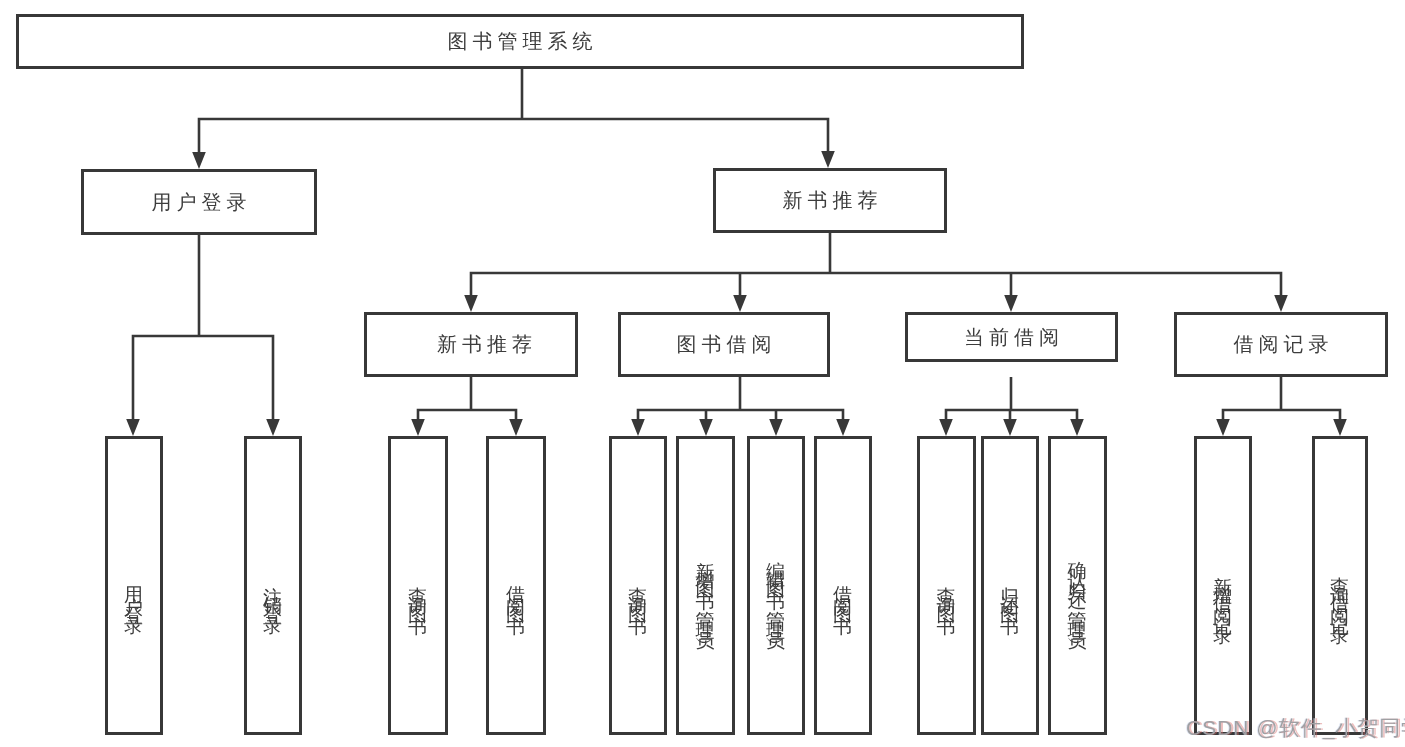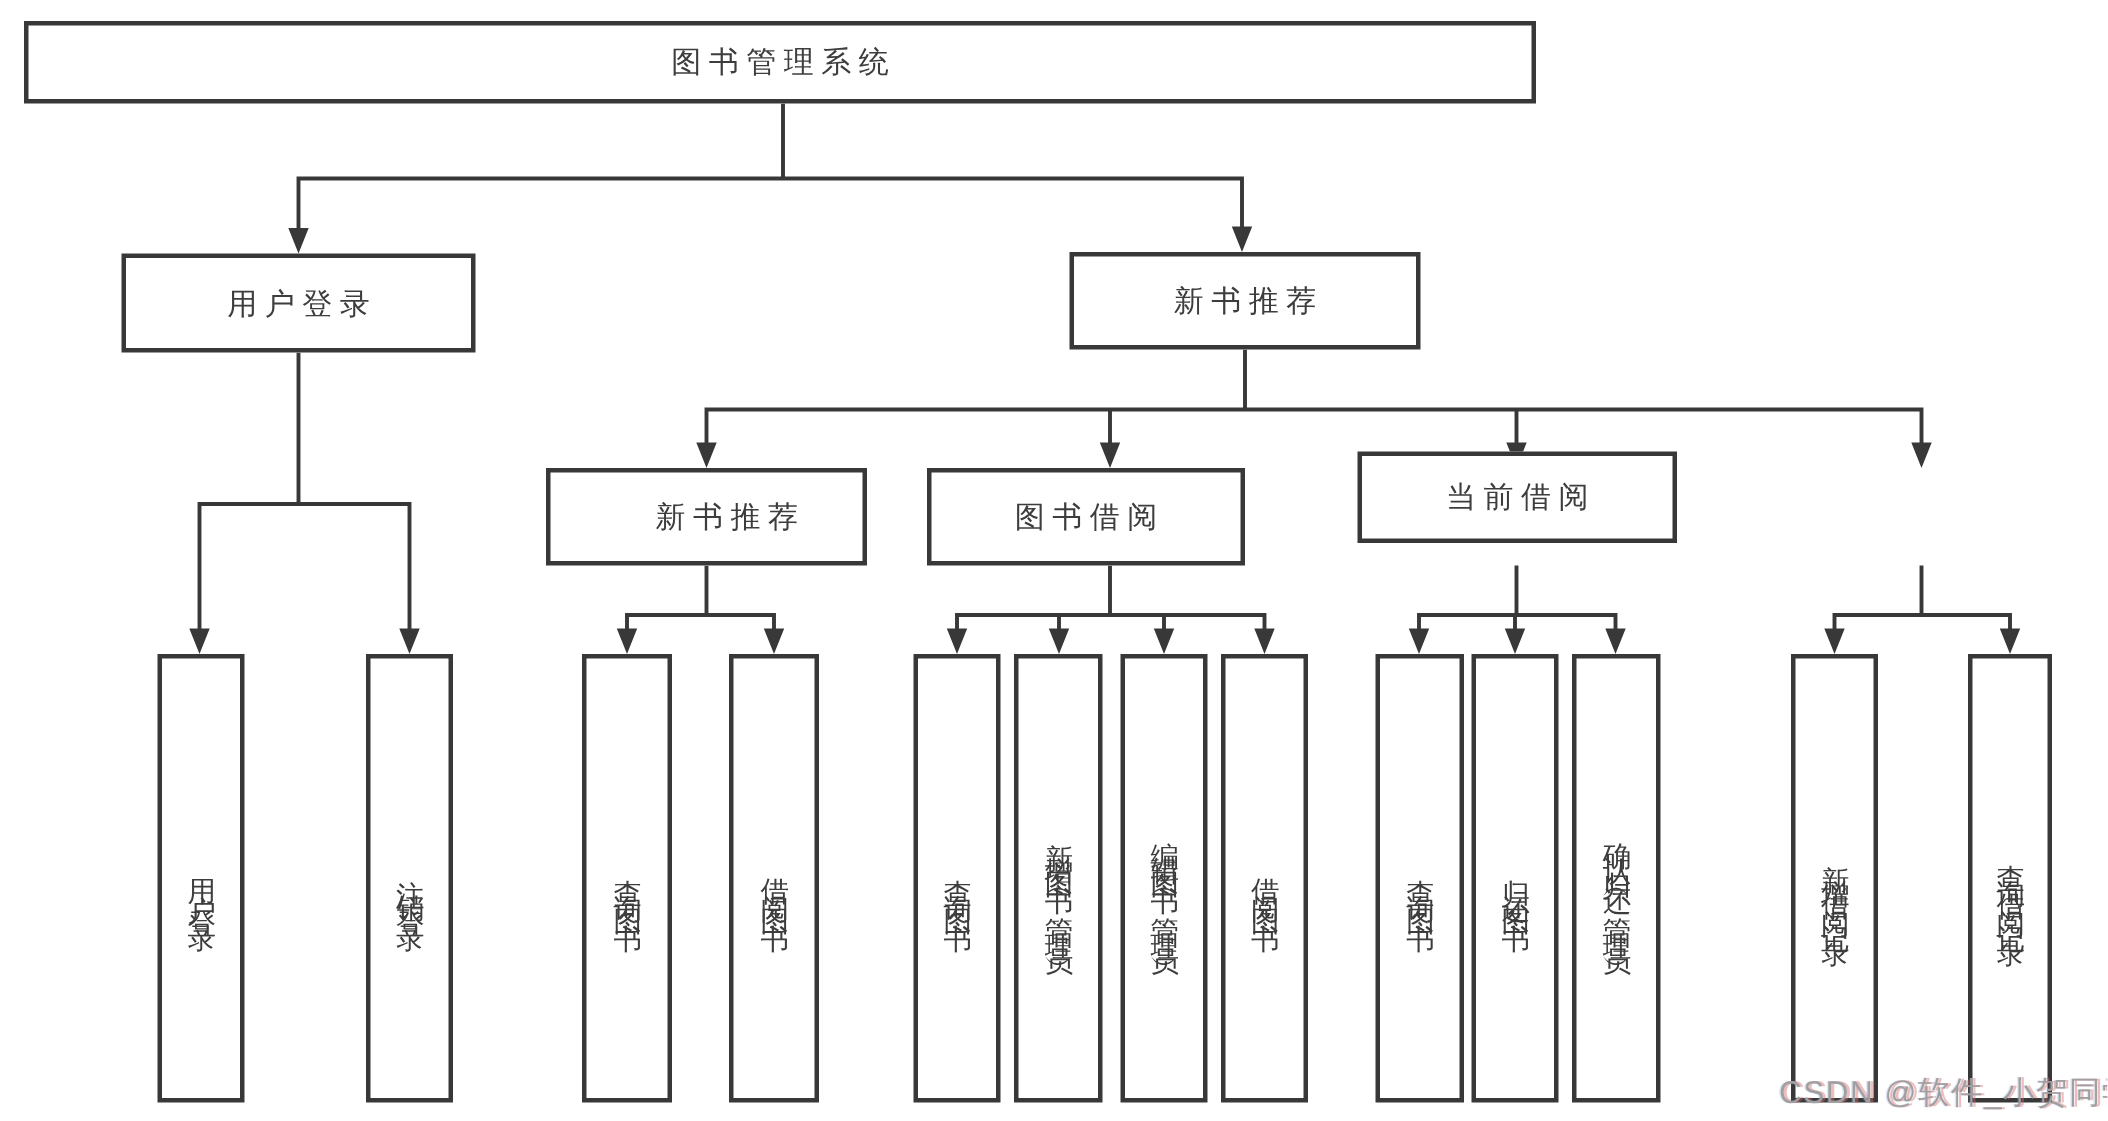--- a/index.html
+++ b/index.html
@@ -91,22 +91,25 @@
   <div class="node" style="left:713px; top:168px; width:234px; height:65px;">
     <span>新书推荐</span>
   </div>
 
   <div class="node" style="left:364px; top:312px; width:214px; height:65px;padding-left:27px;">
     <span>新书推荐</span>
   </div>
   <div class="node" style="left:618px; top:312px; width:212px; height:65px;">
     <span>图书借阅</span>
   </div>
-  <div class="node" style="left:905px; top:301px; width:213px; height:61px;">
+  <div class="node" style="left:905px; top:312px; width:213px; height:50px;">
     <span>当前借阅</span>
+  </div>
+  <div class="node" style="left:1174px; top:312px; width:214px; height:65px;">
+    <span>借阅记录</span>
   </div>
 
   <div class="vnode" style="left:105px; width:58px;">
     <span>用户登录</span>
   </div>
   <div class="vnode" style="left:244px; width:58px;">
     <span>注销登录</span>
   </div>
 
   <div class="vnode" style="left:388px; width:60px;">

